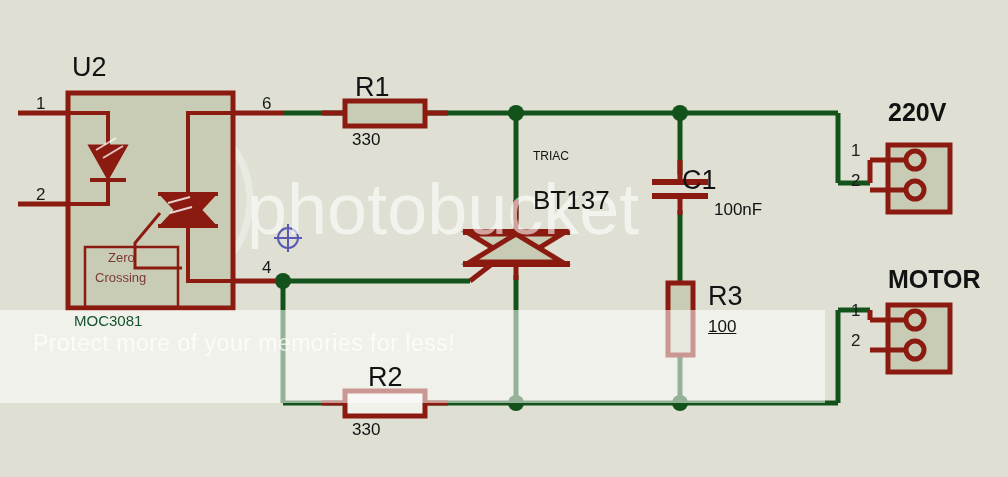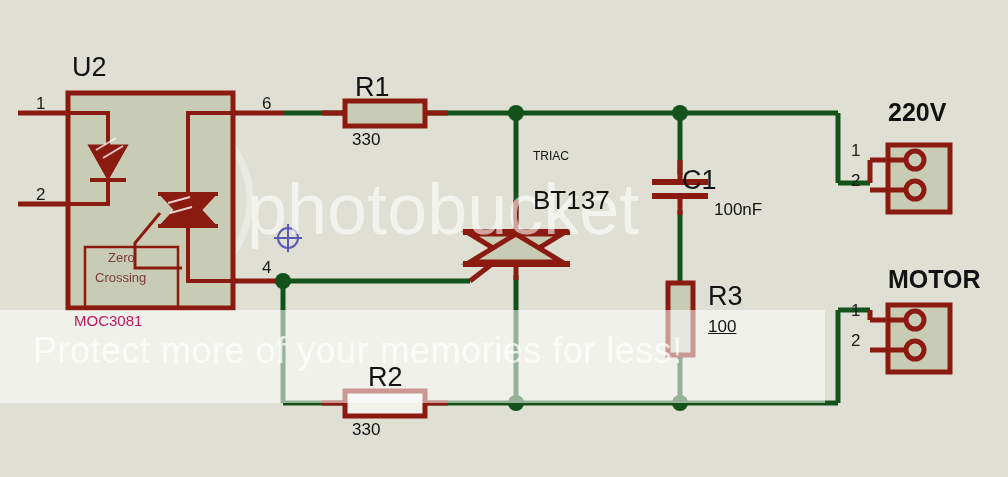--- a/index.html
+++ b/index.html
@@ -8,33 +8,33 @@
     background:#dfe0d3;
     font-family:"Liberation Sans", sans-serif;
     overflow:hidden;
     position:relative;
   }
   #canvas{position:absolute;left:0;top:0;width:1008px;height:477px;}
   .lbl{position:absolute;white-space:nowrap;color:#121212;}
   .refdes{font-size:27px;}
   .value{font-size:17px;}
   .pin{font-size:17px;color:#1a1a1a;}
-  .ic-sub{font-size:15px;color:#be185d;}
+  .ic-sub{font-size:15px;color:#14532d;}
   .zc{font-size:13px;color:#7a3a35;}
   .conn-name{font-size:25px;font-weight:bold;}
   .tri-lbl{font-size:12px;}
   .bt-lbl{font-size:26px;}
   .wm-band{
     position:absolute;left:0;top:310px;width:825px;height:93px;
     background:rgba(255,255,255,0.55);
     pointer-events:none;
   }
   .wm-text{
     position:absolute;left:33px;top:330px;
-    font-size:36px;color:rgba(255,255,255,0.72);
+    font-size:23px;color:rgba(255,255,255,0.72);
     letter-spacing:0.5px;white-space:nowrap;pointer-events:none;
   }
   .wm-pb{
     position:absolute;left:247px;top:168px;
     font-size:72px;color:rgba(255,255,255,0.60);
     white-space:nowrap;pointer-events:none;
   }
 </style>
 </head>
 <body>

